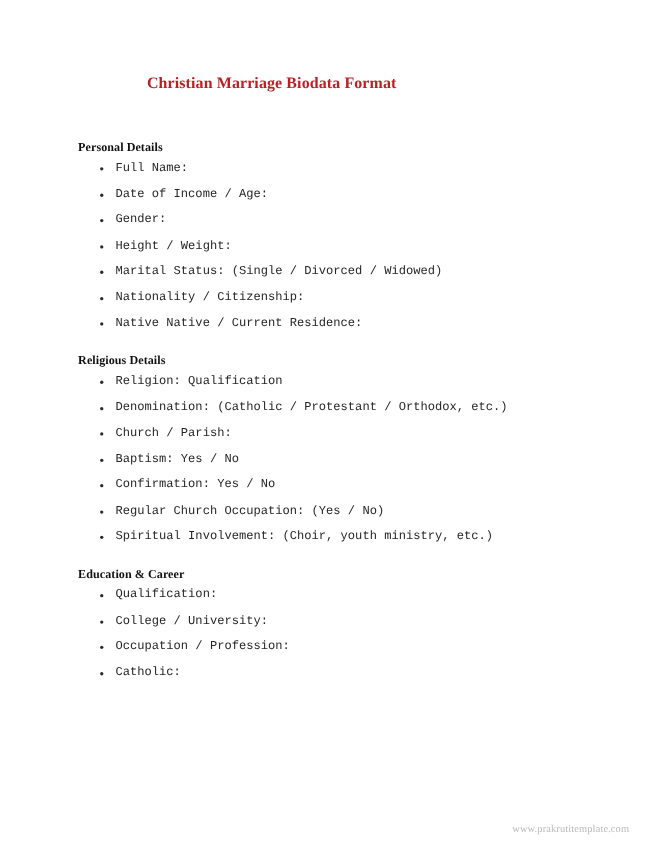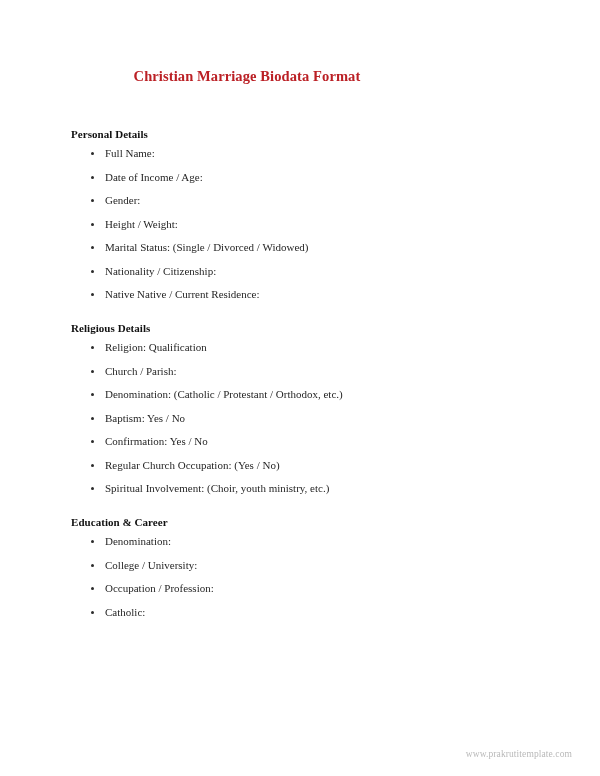--- a/index.html
+++ b/index.html
@@ -54,20 +54,21 @@
     padding: 0;
   }
   .item {
     position: relative;
     font-size: 11px;
     color: #262626;
     padding-left: 34px;
     line-height: 1;
     margin-bottom: 12.5px;
     white-space: nowrap;
+    font-family: Liberation Mono, monospace;
   }
   .item:last-child {
     margin-bottom: 0;
   }
   .item .bullet {
     position: absolute;
     left: 20px;
     top: 4px;
     width: 3px;
     height: 3px;
@@ -103,33 +104,33 @@
         <li class="item"><span class="bullet"></span><span>Marital Status: (Single / Divorced / Widowed)</span></li>
         <li class="item"><span class="bullet"></span><span>Nationality / Citizenship:</span></li>
         <li class="item"><span class="bullet"></span><span>Native Native / Current Residence:</span></li>
       </ul>
     </div>
 
     <div class="section">
       <div class="section-title">Religious Details</div>
       <ul class="items">
         <li class="item"><span class="bullet"></span><span>Religion: Qualification</span></li>
+        <li class="item"><span class="bullet"></span><span>Denomination: (Catholic / Protestant / Orthodox, etc.)</span></li>
         <li class="item"><span class="bullet"></span><span>Church / Parish:</span></li>
-        <li class="item"><span class="bullet"></span><span>Denomination: (Catholic / Protestant / Orthodox, etc.)</span></li>
         <li class="item"><span class="bullet"></span><span>Baptism: Yes / No</span></li>
         <li class="item"><span class="bullet"></span><span>Confirmation: Yes / No</span></li>
         <li class="item"><span class="bullet"></span><span>Regular Church Occupation: (Yes / No)</span></li>
         <li class="item"><span class="bullet"></span><span>Spiritual Involvement: (Choir, youth ministry, etc.)</span></li>
       </ul>
     </div>
 
     <div class="section">
       <div class="section-title">Education &amp; Career</div>
       <ul class="items">
-        <li class="item"><span class="bullet"></span><span>Denomination:</span></li>
+        <li class="item"><span class="bullet"></span><span>Qualification:</span></li>
         <li class="item"><span class="bullet"></span><span>College / University:</span></li>
         <li class="item"><span class="bullet"></span><span>Occupation / Profession:</span></li>
         <li class="item"><span class="bullet"></span><span>Catholic:</span></li>
       </ul>
     </div>
 
   </div>
 
   <div class="watermark">www.prakrutitemplate.com</div>
 

